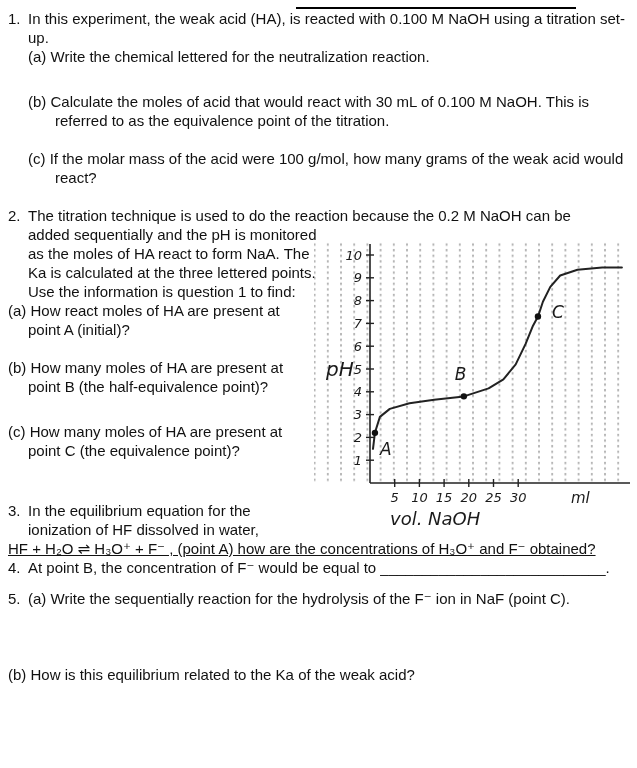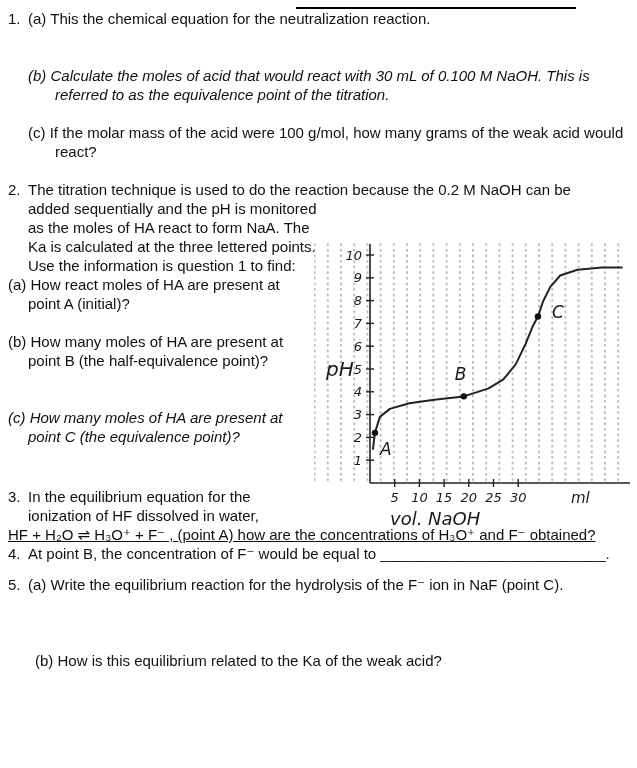--- a/index.html
+++ b/index.html
@@ -19,25 +19,25 @@
 
   .part { padding-left: 27px; text-indent: -27px; }
   .hang20 { padding-left: 20px; text-indent: -20px; text-decoration: underline; }
 
   .narrow { width: 290px; }
   .narrow3 { width: 270px; }
   .q2part { width: 302px; padding-left: 20px; text-indent: -20px; }
 
   .gap-sm  { margin-top: 12px; }
   .gap-md  { margin-top: 19px; }
-  .gap-lg  { margin-top: 38px; font-style: italic; }
+  .gap-lg  { margin-top: 26px; }
   .gap-xl  { margin-top: 41px; }
   .gap-xxl { margin-top: 57px; }
 
-  .q5b { margin-left: 27px; }
+  .q5b { }
   .blank { letter-spacing: 0; }
 
   
   .graph { position: absolute; left: 308px; top: 236px; width: 328px; height: 300px; }
   svg text { font-family: "DejaVu Sans", sans-serif; fill: #1a1a1a; }
   .hand { font-style: italic; }
   .tick { font-size: 13px; }
   .pt-label { font-size: 17px; }
   .axis { stroke: #222; stroke-width: 1.6; }
   .tickline { stroke: #222; stroke-width: 1.4; }
@@ -49,21 +49,22 @@
 </style>
 </head>
 <body>
 
 <div class="page">
   <div class="top-rule"></div>
 
   <div class="q">
     <span class="qnum">1.</span>
     <div class="qbody">
-      <div class="part">(a) This the chemical equation for the neutralization reaction.</div>
+      <div>In this experiment, the weak acid (HA), is reacted with 0.100 M NaOH using a titration set-up.</div>
+      <div class="part">(a) Write the chemical lettered for the neutralization reaction.</div>
       <div class="part gap-lg">(b) Calculate the moles of acid that would react with 30 mL of 0.100 M NaOH.  This is referred to as the equivalence point of the titration.</div>
       <div class="part gap-md">(c) If the molar mass of the acid were 100 g/mol, how many grams of the weak acid would react?</div>
     </div>
   </div>
 
   <div class="q gap-md">
     <span class="qnum">2.</span>
     <div class="qbody">
       <div>The titration technique is used to do the reaction because the 0.2 M NaOH can be</div>
       <div class="narrow">added sequentially and the pH is monitored as the moles of HA react to form NaA.  The Ka is calculated at the three lettered points.  Use the information is question 1 to find:</div>
@@ -83,21 +84,21 @@
 
   <div class="q">
     <span class="qnum">4.</span>
     <div class="qbody">
       <span>At point B, the concentration of F⁻ would be equal to </span><span class="blank">___________________________</span><span>.</span>
     </div>
   </div>
 
   <div class="q gap-sm">
     <span class="qnum">5.</span>
-    <div class="qbody">(a) Write the equilibrium reaction for the hydrolysis of the F⁻ ion in NaF (point C).</div>
+    <div class="qbody">(a) Write the sequentially reaction for the hydrolysis of the F⁻ ion in NaF (point C).</div>
   </div>
   <div class="q5b gap-xxl">(b) How is this equilibrium related to the Ka of the weak acid?</div>
 
   <div class="graph">
     <svg id="titration-plot" viewBox="0 0 328 300" width="328" height="300">
       <defs>
         <pattern id="gridDots" width="13.2" height="5.6" patternUnits="userSpaceOnUse">
           <rect x="6" y="1.8" width="1.2" height="2.4" fill="#8d8d8d"></rect>
         </pattern>
       </defs>

